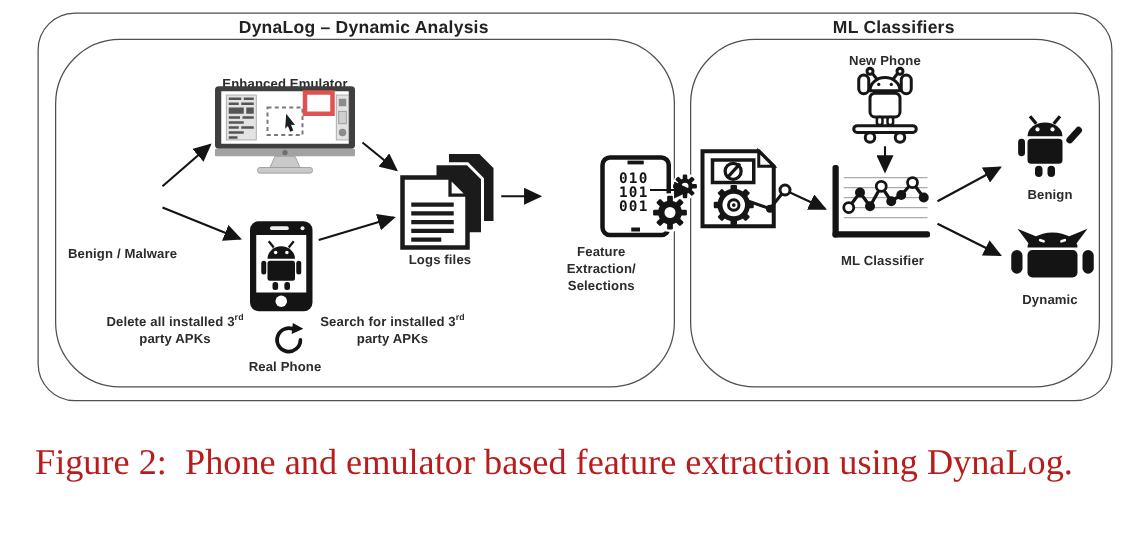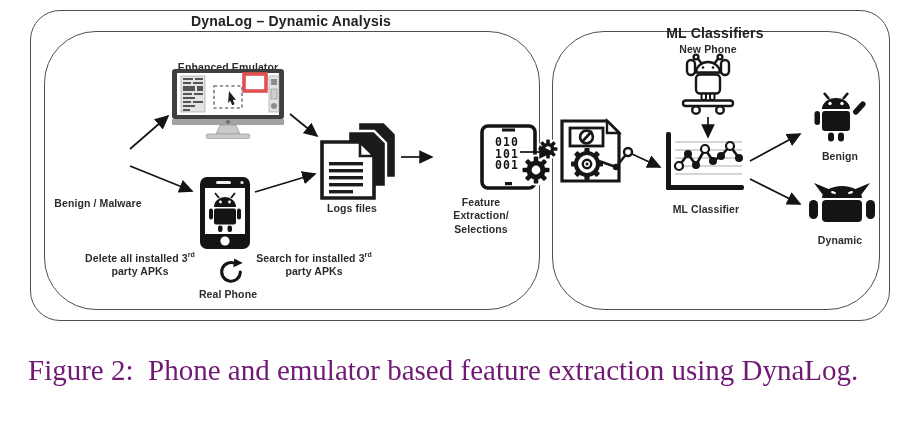--- a/index.html
+++ b/index.html
@@ -7,35 +7,35 @@
          font-family:"Liberation Sans",sans-serif;}
   .box{position:absolute;border:1.4px solid #4f4f4f;background:#fff;}
   #outer-box{left:30px;top:10px;width:858px;height:309px;border-radius:30px;}
   #dynalog-box{left:44px;top:31px;width:494px;height:277px;border-radius:52px;}
   #ml-box{left:552px;top:31px;width:326px;height:277px;border-radius:52px;}
   .title{position:absolute;font-size:14px;font-weight:600;color:#222;text-align:center;letter-spacing:.2px;}
   .lbl{position:absolute;font-size:10.5px;font-weight:600;color:#2c2c2c;text-align:center;line-height:1.28;letter-spacing:.1px;}
   .lbl sup{font-size:7px;}
   .icon{position:absolute;}
   #caption{position:absolute;left:28px;top:350px;width:862px;
-           font-family:"Liberation Serif","DejaVu Serif",serif;font-size:29px;color:#701a75;
+           font-family:"Liberation Serif","DejaVu Serif",serif;font-size:29px;color:#b91c1c;
            line-height:1.38;white-space:pre-wrap;}
   svg{display:block;overflow:visible;}
 </style>
 </head>
 <body>
 
 <div id="stage">
 
   <div class="box" id="outer-box"></div>
   <div class="box" id="dynalog-box"></div>
   <div class="box" id="ml-box"></div>
 
   <div class="title" style="left:44px;top:13px;width:494px;">DynaLog – Dynamic Analysis</div>
-  <div class="title" style="left:552px;top:13px;width:326px;margin-top:12px;">ML Classifiers</div>
+  <div class="title" style="left:552px;top:13px;width:326px;">ML Classifiers</div>
 
   <div class="lbl" style="left:153px;top:61px;width:150px;">Enhanced Emulator</div>
 
   <div class="icon" style="left:172px;top:69px;">
     <svg width="112" height="72" viewBox="0 0 112 72">
       <rect x="0" y="0" width="112" height="50" rx="3" fill="#3f3f3f"></rect>
       <rect x="5" y="4" width="102" height="42" fill="#ffffff"></rect>
       <g>
         <rect x="9" y="7" width="24" height="36" fill="#e3e3e3" stroke="#9a9a9a" stroke-width="0.6"></rect>
         <g fill="#555">

